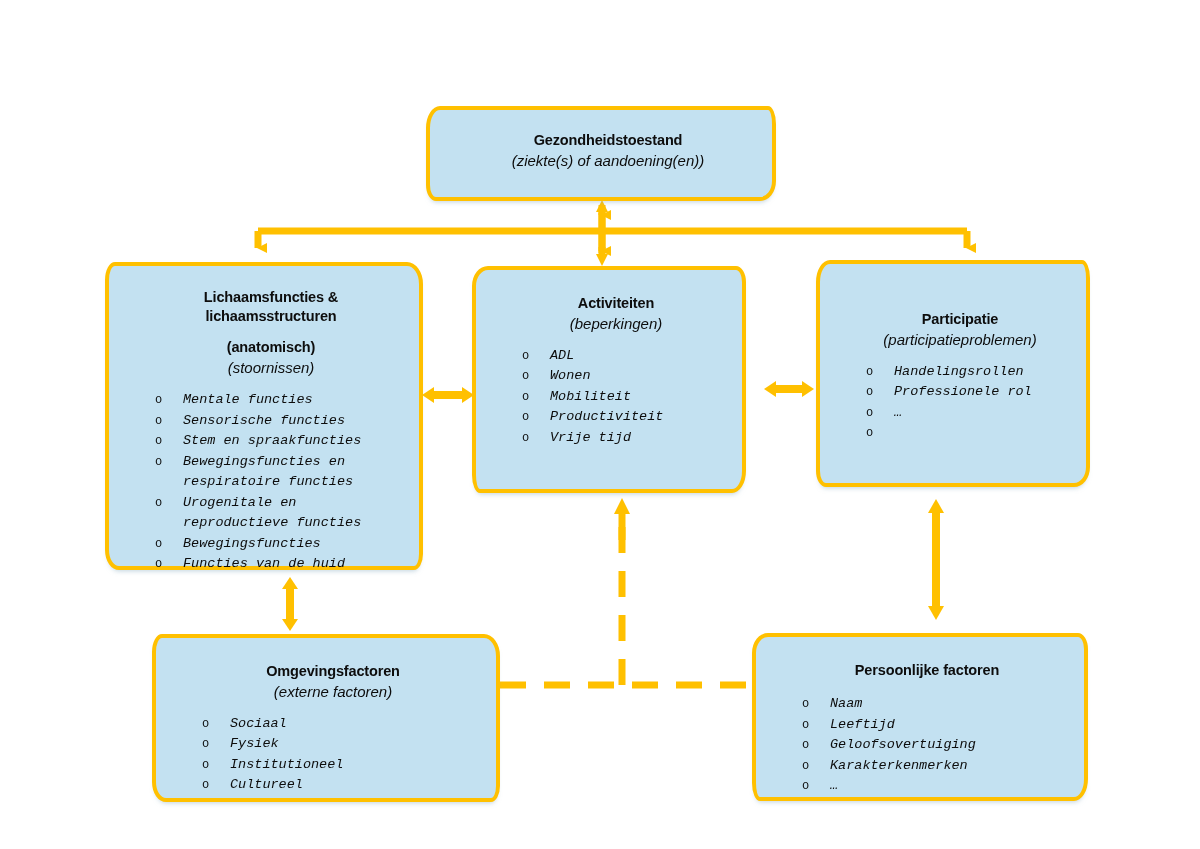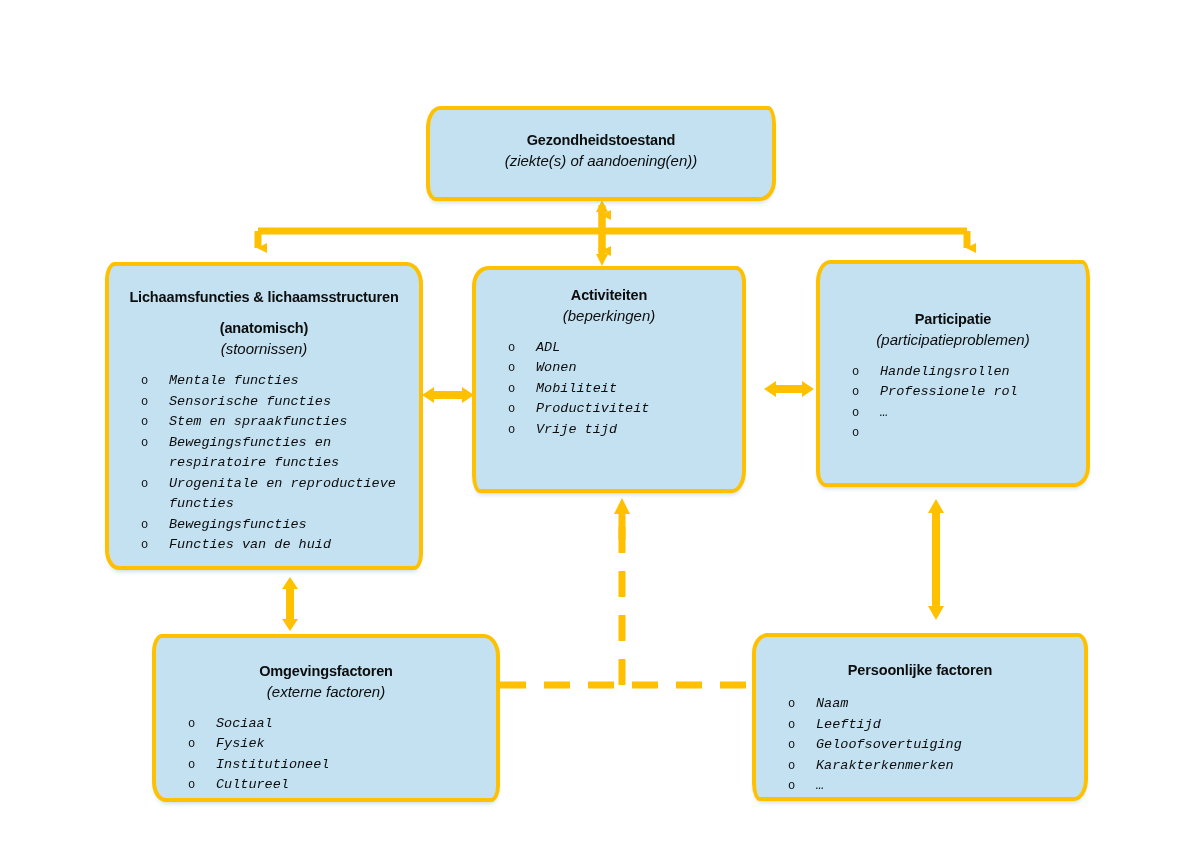--- a/index.html
+++ b/index.html
@@ -28,21 +28,21 @@
     pointer-events: none;
   }
 
   
   .node {
     position: absolute;
     box-sizing: border-box;
     background: #c3e1f1;
     border: 4px solid #FFC000;
     border-radius: 5px / 16px;
-    padding: 10px 14px 12px 14px;
+    padding: 10px 14px 12px 28px;
     box-shadow: 0 4px 5px -3px rgba(140,175,195,.55);
   }
   
   .node.w1 { border-radius: 14px 8px 16px 10px / 22px 18px 20px 16px; }
   .node.w2 { border-radius: 10px 16px 9px 14px / 18px 22px 16px 20px; }
   .node.w3 { border-radius: 16px 10px 14px 8px / 20px 16px 22px 18px; }
 
   .node-title {
     font-weight: bold;
     font-size: 14.5px;
@@ -84,21 +84,21 @@
   .bullets li.empty { min-height: 1.52em; }
 
   
   #node-health      { left: 426px; top: 106px; width: 350px; height: 95px; }
   #node-health .node-title { margin-top: 11px; }
 
   #node-body        { left: 105px; top: 262px; width: 318px; height: 308px; }
   #node-body .node-title { margin-top: 12px; }
 
   #node-activities  { left: 472px; top: 266px; width: 274px; height: 227px; }
-  #node-activities .node-title { margin-top: 6px; }
+  #node-activities .node-title { margin-top: 14px; }
 
   #node-particip    { left: 816px; top: 260px; width: 274px; height: 227px; }
   #node-particip .node-title { margin-top: 36px; }
 
   #node-environ     { left: 152px; top: 634px; width: 348px; height: 168px; }
   #node-environ .node-title { margin-top: 14px; }
 
   #node-personal    { left: 752px; top: 633px; width: 336px; height: 168px; }
   #node-personal .node-title { margin-top: 14px; }
   #node-personal .bullets { margin-top: 14px; }

